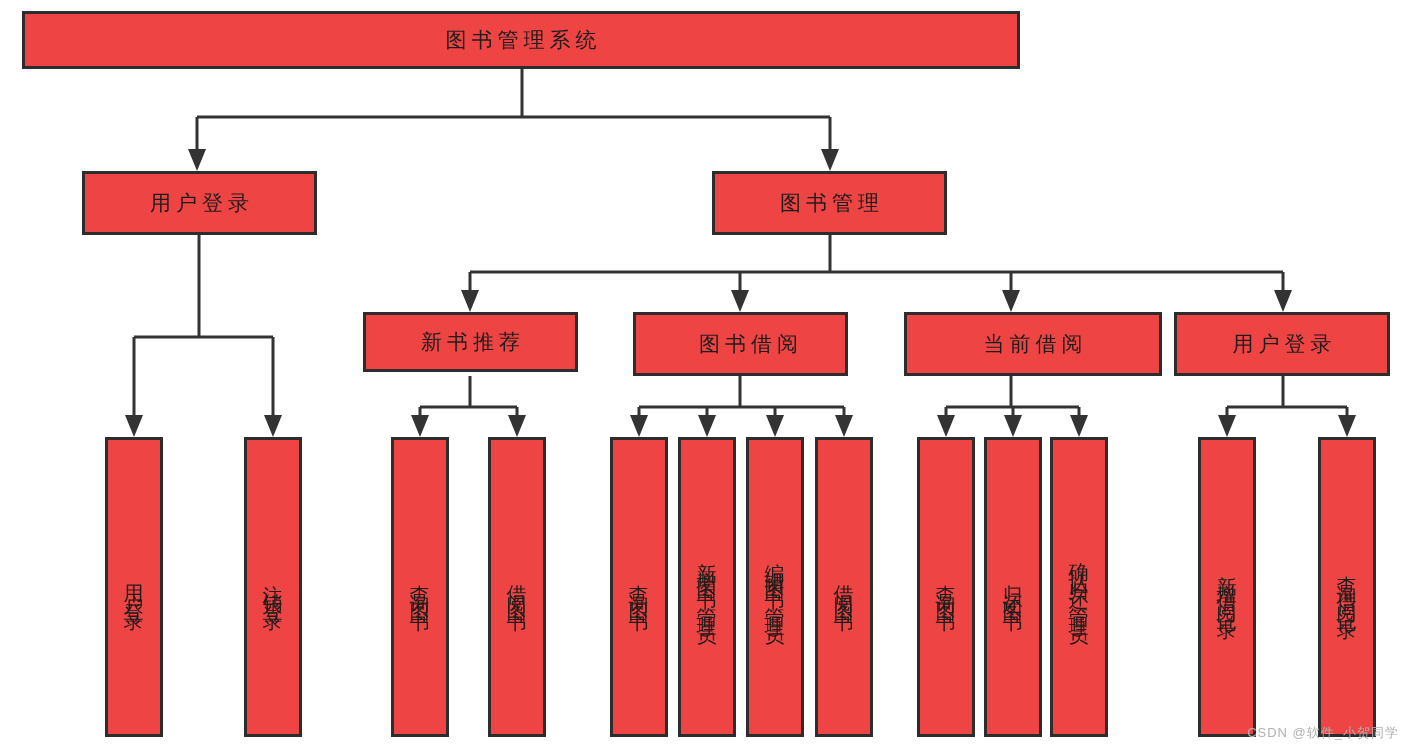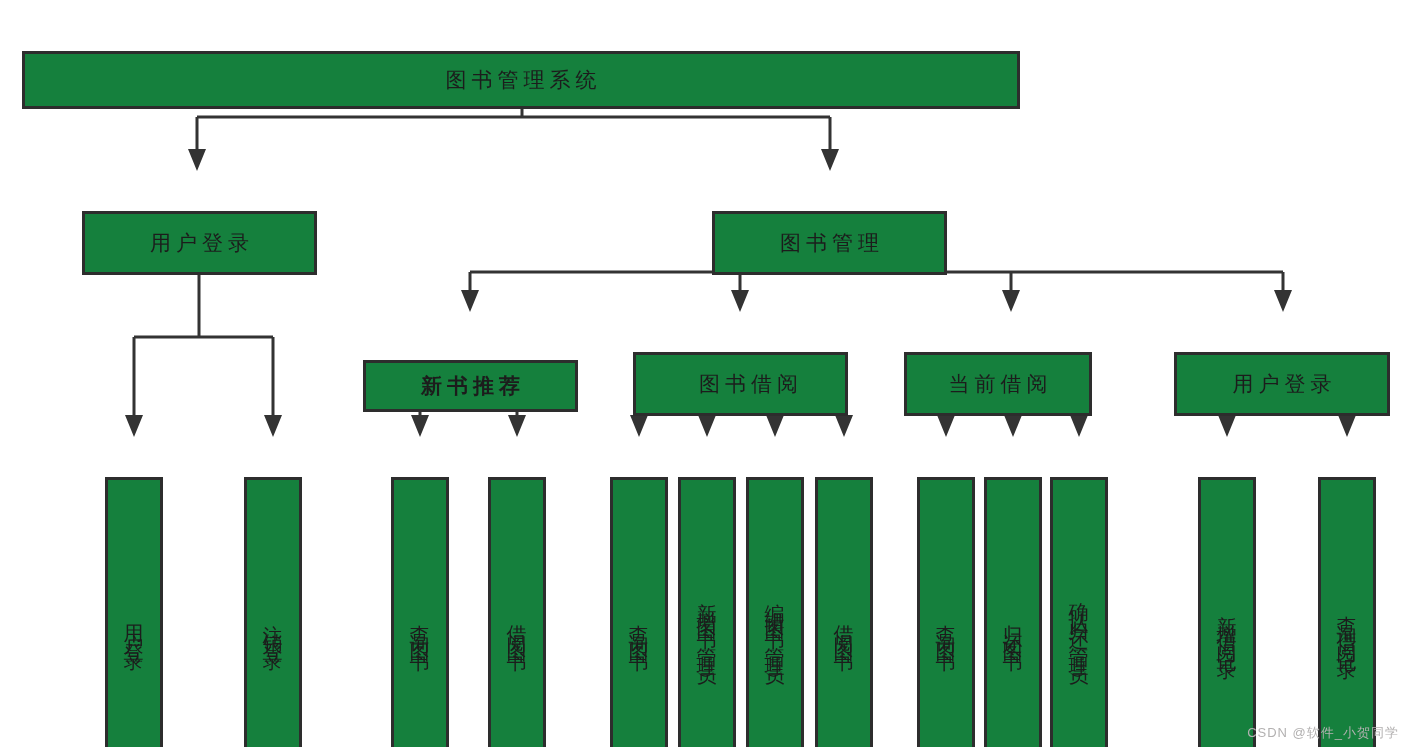--- a/index.html
+++ b/index.html
@@ -5,22 +5,22 @@
   html,body { margin:0; padding:0; background:#ffffff; }
   .stage {
     position:relative; width:1405px; height:747px;
     background:#ffffff; overflow:hidden;
     font-family:"Liberation Sans", sans-serif;
     color:#1c1c1c;
   }
   .connectors { position:absolute; left:0; top:0; width:1405px; height:747px; }
   .node {
     position:absolute; box-sizing:border-box;
-    background:#15803d; border:3px solid #2d2d2d;
-    display:flex; align-items:center; justify-content:center;margin-top:40px;
+    background:#ef4444; border:3px solid #2d2d2d;
+    display:flex; align-items:center; justify-content:center;
   }
   .hlabel {
     font-size:21px; letter-spacing:5px; padding-left:5px;
     white-space:nowrap; color:#1c1c1c;
   }
   .leaf { width:58px; height:300px; top:437px; }
   .vtext {
     writing-mode:vertical-rl; text-orientation:mixed;
     font-size:20px; letter-spacing:9px; line-height:1.1;
     white-space:nowrap; color:#1c1c1c;
@@ -63,27 +63,27 @@
     <span class="hlabel">图书管理系统</span>
   </div>
 
   <div class="node" style="left:82px; top:171px; width:235px; height:64px;">
     <span class="hlabel">用户登录</span>
   </div>
   <div class="node" style="left:712px; top:171px; width:235px; height:64px;justify-content:center;">
     <span class="hlabel">图书管理</span>
   </div>
 
-  <div class="node" style="left:363px; top:320px; width:215px; height:52px;font-weight:bold;">
+  <div class="node" style="left:363px; top:312px; width:215px; height:60px;">
     <span class="hlabel">新书推荐</span>
   </div>
   <div class="node" style="left:633px; top:312px; width:215px; height:64px;padding-left:16px;">
     <span class="hlabel">图书借阅</span>
   </div>
-  <div class="node" style="left:904px; top:312px; width:188px; height:64px;">
+  <div class="node" style="left:904px; top:312px; width:258px; height:64px;">
     <span class="hlabel">当前借阅</span>
   </div>
   <div class="node" style="left:1174px; top:312px; width:216px; height:64px;">
     <span class="hlabel">用户登录</span>
   </div>
 
   <div class="node leaf" style="left:105px;">
     <span class="vtext">用户登录</span>
   </div>
   <div class="node leaf" style="left:244px;">

